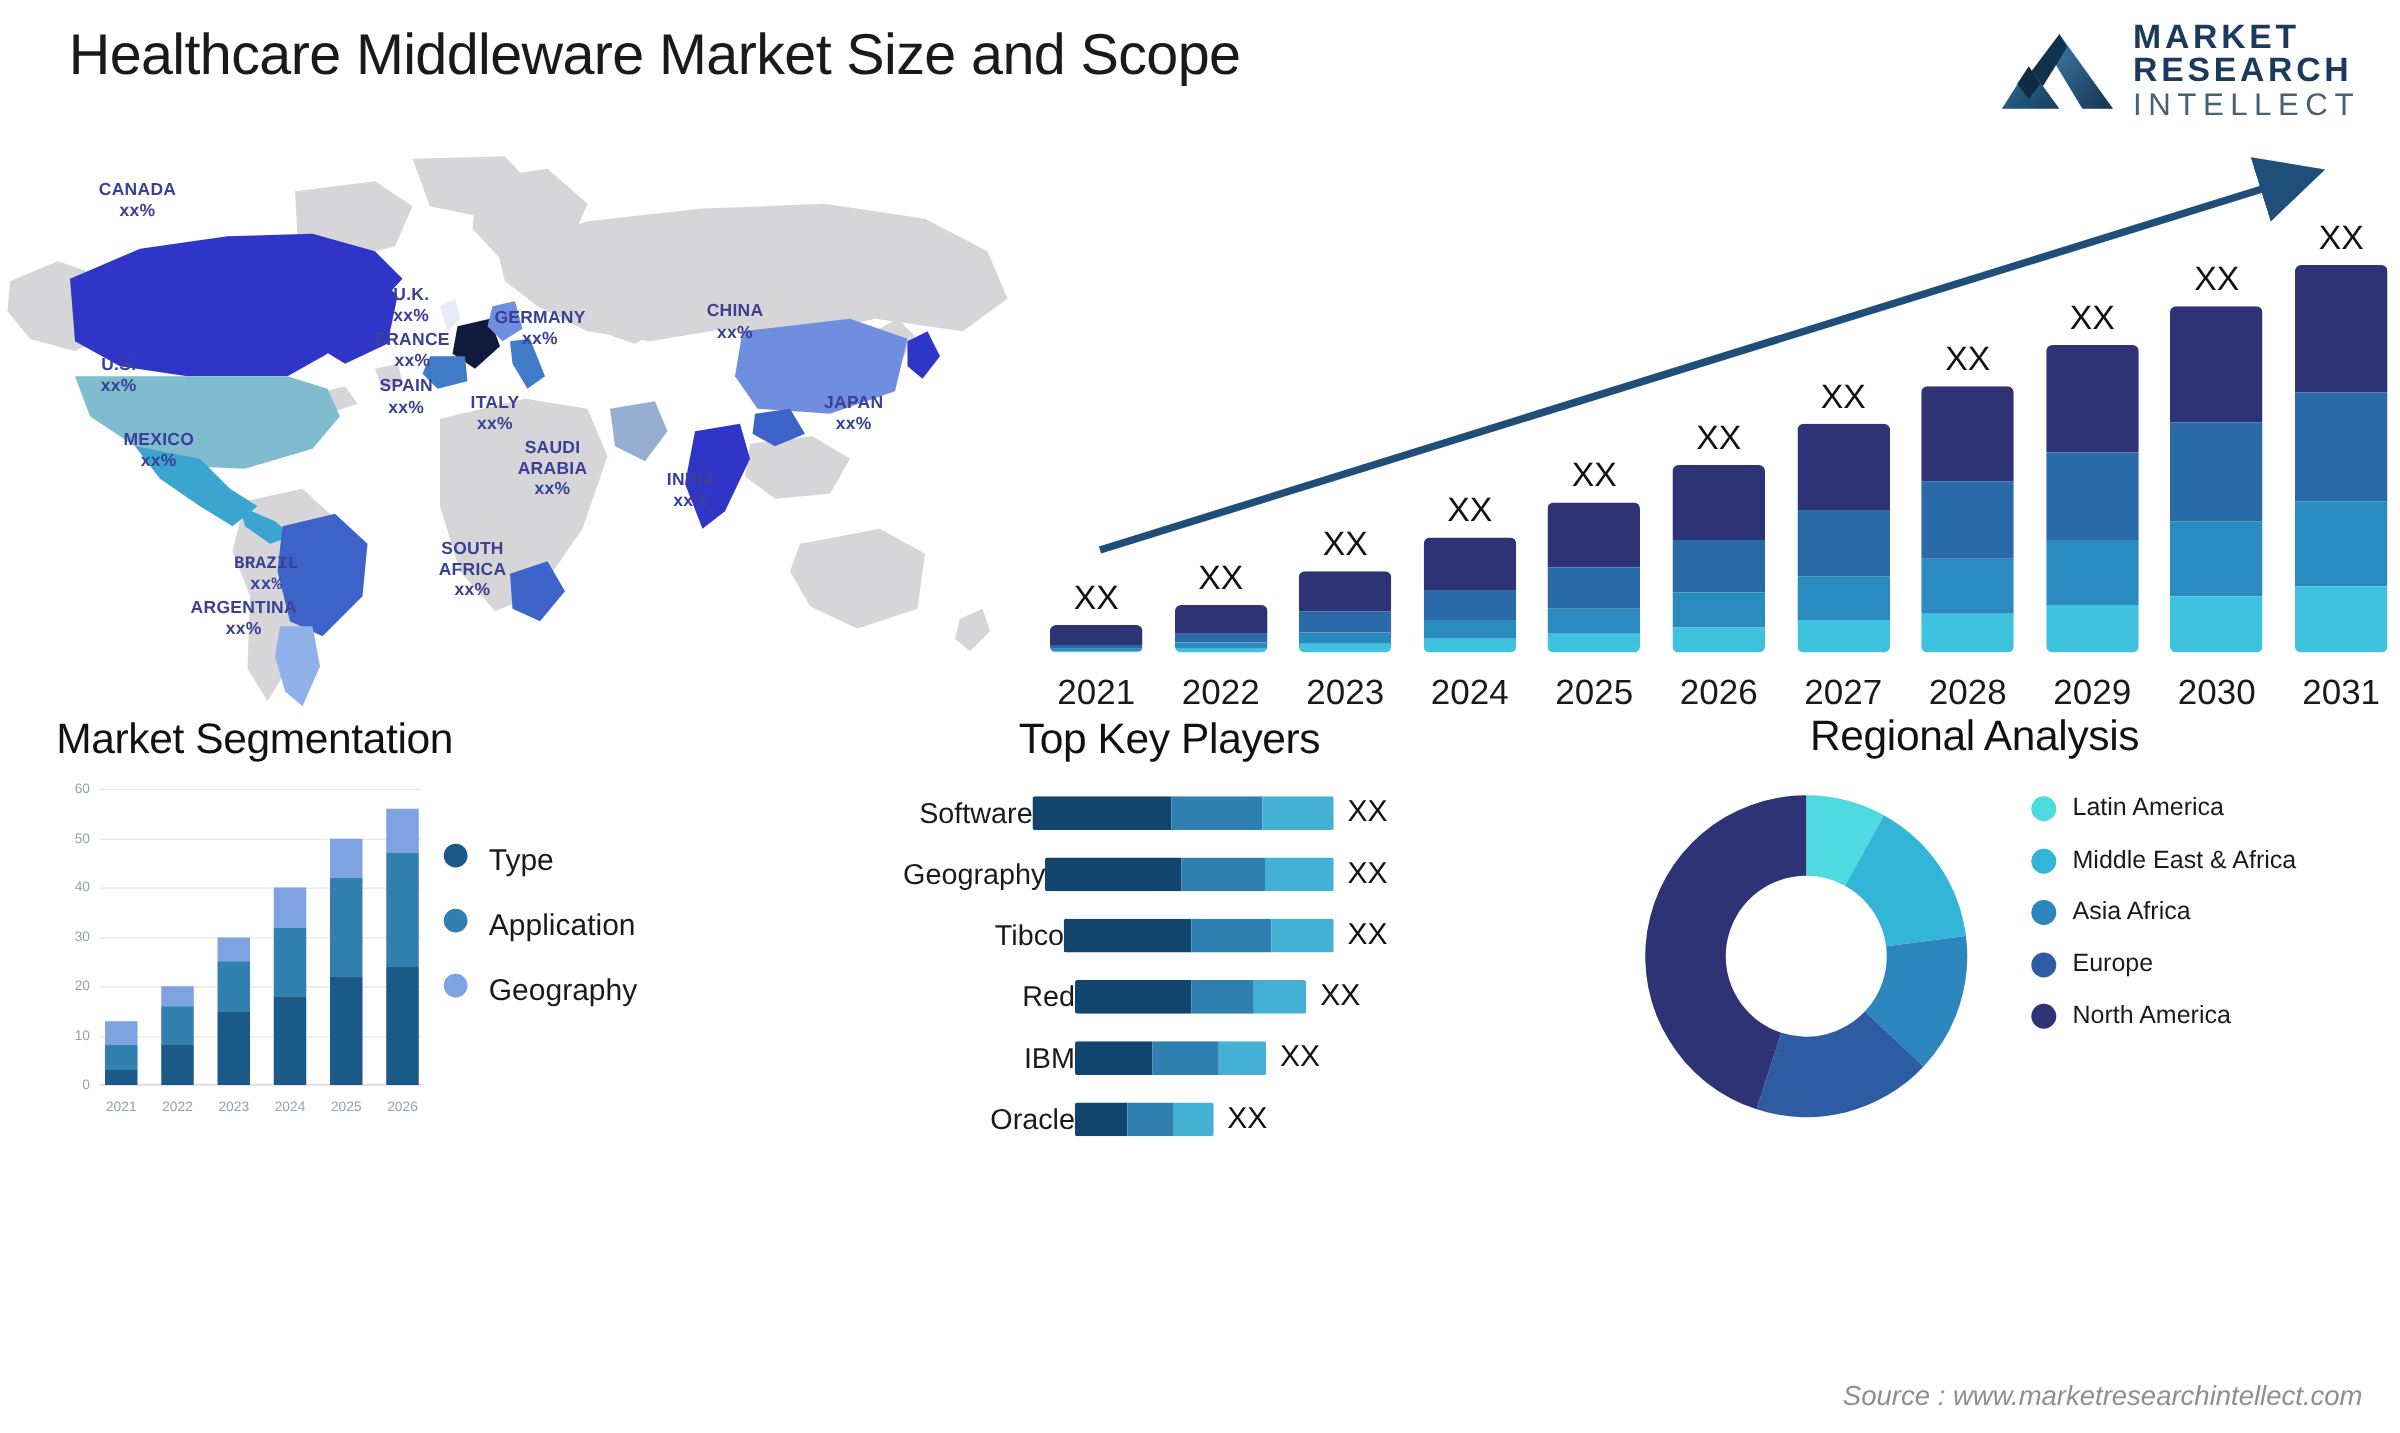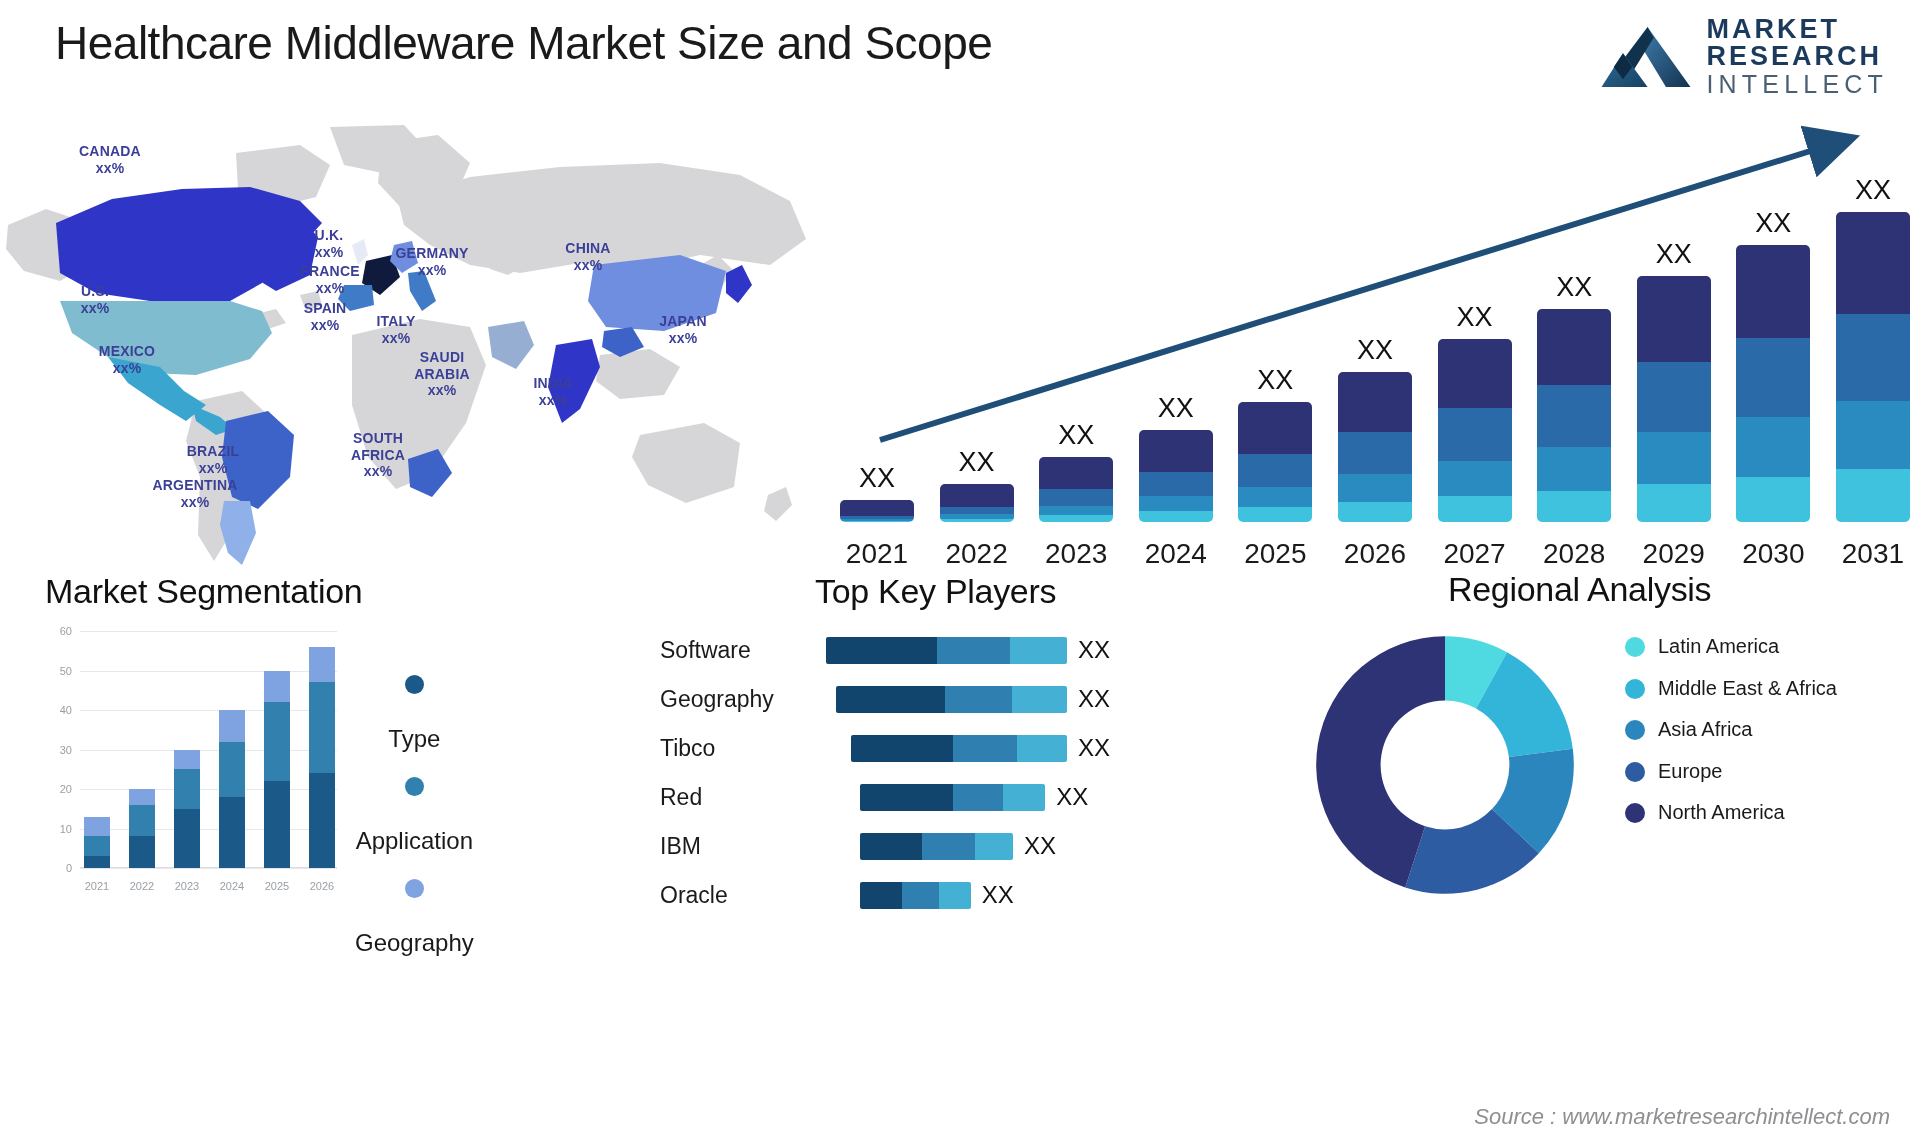--- a/index.html
+++ b/index.html
@@ -59,28 +59,28 @@
   .seg-ylab{ position:absolute; left:0; width:32px; text-align:right;
      font-size:11px; color:#9aa0a6; transform:translateY(-50%);}
   .seg-bars{ position:absolute; left:44px; right:10px; bottom:32px; top:6px;
      display:flex; align-items:flex-end; justify-content:space-between;}
   .segbar{ width:26px; display:flex; flex-direction:column; height:100%; justify-content:flex-end;}
   .segseg{ width:100%;}
   .seg-xaxis{ position:absolute; left:44px; right:10px; bottom:8px; display:flex; justify-content:space-between;}
   .seg-xlab{ width:26px; text-align:center; font-size:11px; color:#9aa0a6;}
   .seg-axisline{ position:absolute; left:40px; right:8px; bottom:32px; height:1px; background:#dadce0;}
   #seg-legend{ position:absolute; left:315px; top:50px; display:flex; flex-direction:column; gap:24px;}
-  .legend-row{ display:flex; align-items:center; gap:31px;flex-direction:column;}
+  .legend-row{ display:flex; gap:17px;}
   .legend-dot{ width:19px;height:19px;border-radius:50%;flex:none;}
   .legend-txt{ font-size:24px; color:#1a1a1a;}
 
   
   #players{ left:650px; top:630px; width:460px; height:280px;}
   .pl-row{ display:flex; align-items:center; height:40px; margin-bottom:9px;}
-  .pl-name{ width:200px; text-align:left; font-size:23px; color:#1a1a1a; padding-left:10px;}
+  .pl-name{ width:200px; text-align:right; font-size:23px; color:#1a1a1a; padding-left:10px;}
   .pl-bar{ height:27px; display:flex; border-radius:2px; overflow:hidden;}
   .pl-seg{ height:100%;}
   .pl-val{ font-size:24px; color:#111; margin-left:11px;}
 
   
   #region{ left:1305px; top:615px; width:600px; height:300px;}
   #donut{ position:absolute; left:0; top:10px; width:280px; height:280px;}
   #region-legend{ position:absolute; left:320px; top:20px; display:flex; flex-direction:column; gap:18px;}
   .rl-row{ display:flex; align-items:flex-start; gap:13px;}
   .rl-dot{ width:20px;height:20px;border-radius:50%;flex:none;margin-top:2px;}
@@ -184,21 +184,21 @@
     <path d="M408,354 L438,344 L452,368 L432,392 L410,382 Z" fill="#3d63c9"></path>
   </svg>
 
   <div id="map-labels">
       <div class="map-label" style="left: 65px; top: 38px; width: 90px;">CANADA
 xx%</div>
       <div class="map-label" style="left: 50px; top: 178px; width: 90px;">U.S.
 xx%</div>
       <div class="map-label" style="left: 82px; top: 238px; width: 90px;">MEXICO
 xx%</div>
-      <div class="map-label" style="left: 168px; top: 338px; width: 90px;">BRAZIL
+      <div class="map-label" style="left: 168px; top: 338px; width: 90px; font-family: Liberation Mono, monospace;">BRAZIL
 xx%</div>
       <div class="map-label" style="left: 150px; top: 372px; width: 90px;">ARGENTINA
 xx%</div>
       <div class="map-label" style="left: 284px; top: 122px; width: 90px;">U.K.
 xx%</div>
       <div class="map-label" style="left: 285px; top: 158px; width: 90px;">FRANCE
 xx%</div>
       <div class="map-label" style="left: 280px; top: 195px; width: 90px;">SPAIN
 xx%</div>
       <div class="map-label" style="left: 387px; top: 140px; width: 90px;">GERMANY

